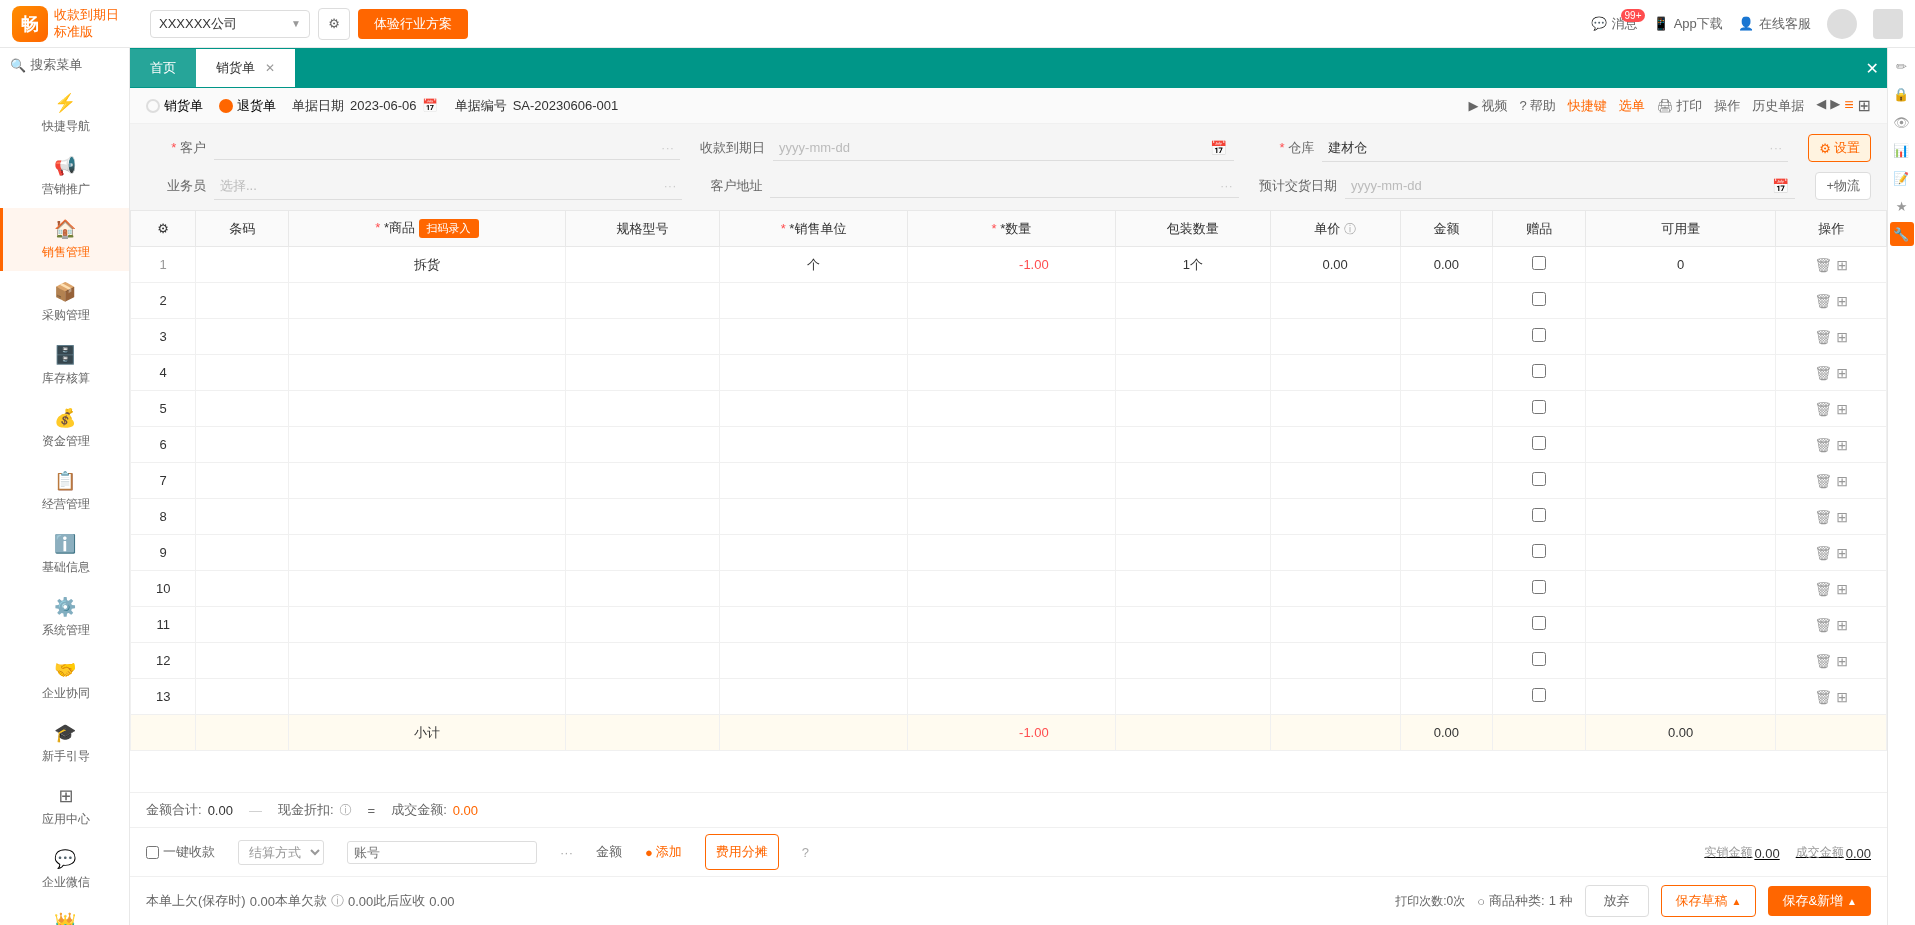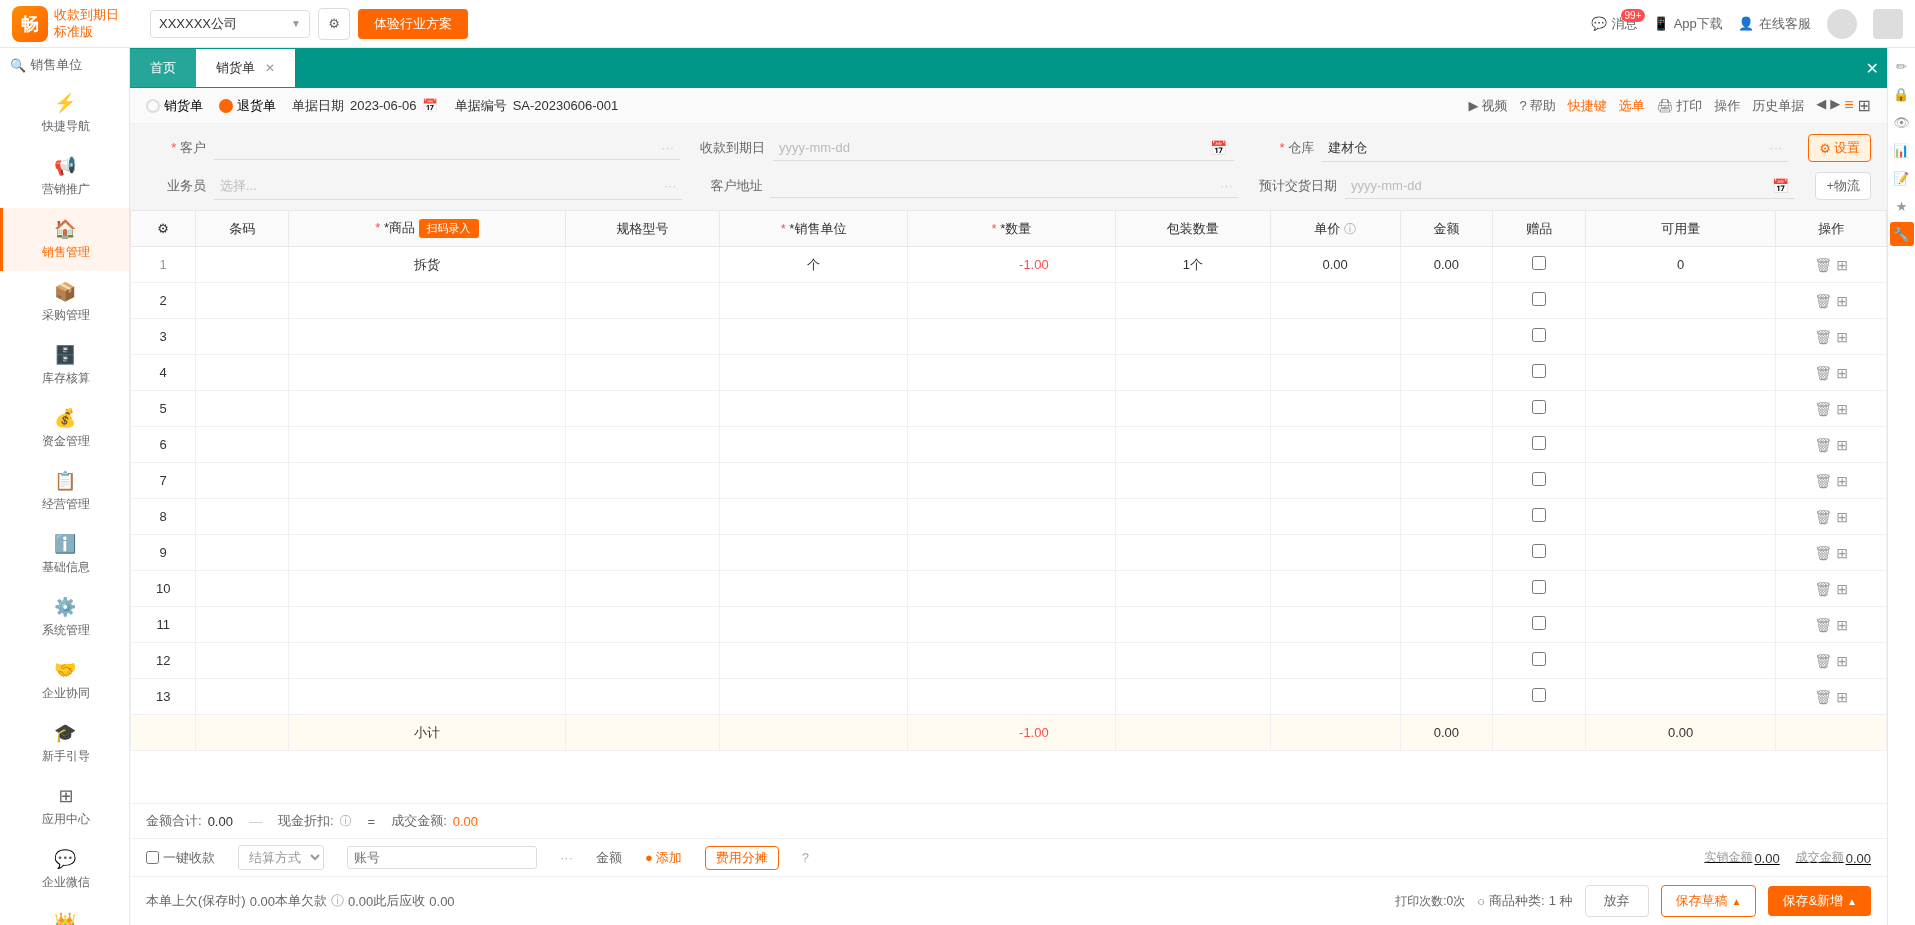--- a/index.html
+++ b/index.html
@@ -85,21 +85,21 @@
     .summary-value { color: #333; font-weight: 500; }
     .dash-sep { color: #ccc; }
     .equals-sep { color: #666; }
     .deal-amount { color: #ff6600; font-weight: 500; }
 
     .payment-bar { padding: 6px 16px; background: #fff; border-top: 1px solid #f0f0f0; display: flex; align-items: center; gap: 23px; flex-shrink: 0; }
     .checkbox-label { display: flex; align-items: center; gap: 4px; color: #666; cursor: pointer; }
     .payment-select { border: 1px solid #ddd; border-radius: 3px; padding: 3px 6px; color: #999; background: #fff; min-width: 80px; }
     .account-input { border: 1px solid #ddd; border-radius: 3px; padding: 3px 6px; color: #999; background: #fff; min-width: 80px; }
     .add-btn { color: #ff6600; cursor: pointer; display: flex; align-items: center; gap: 3px; }
-    .expense-btn { border: 1px solid #ff6600; color: #ff6600; background: #fff; border-radius: 4px; padding: 2px 10px; cursor: pointer; }
+    .expense-btn { border: 1px solid #ff6600; color: #ff6600; background: #fff; border-radius: 4px; padding: 8px 10px; cursor: pointer; }
     .right-totals { margin-left: auto; display: flex; gap: 16px; }
     .total-item { display: flex; flex-direction: row; align-items: flex-end; gap: 2px; text-decoration: underline; }
     .total-label { color: #999; font-size: 12px; }
     .total-value { color: #333; font-weight: 500; }
 
     .footer-bar { padding: 8px 16px; background: #fff; border-top: 1px solid #f0f0f0; display: flex; align-items: center; gap: 16px; flex-shrink: 0; }
     .footer-info { display: flex; }
     .footer-info-item { display: flex; align-items: center; gap: 4px; color: #666; font-size: 12px; }
     .footer-right { margin-left: auto; display: flex; align-items: center; gap: 12px; }
     .print-count { color: #666; font-size: 12px; }
@@ -152,21 +152,21 @@
     <div class="avatar"></div>
     <div style="width:30px;height:30px;background:#ddd;border-radius:4px;"></div>
   </div>
 </div>
 
 <div class="main-layout">
 
   <div class="sidebar">
     <div class="sidebar-search">
       <span>🔍</span>
-      <span>销售单位</span>
+      <span>搜索菜单</span>
     </div>
     <div class="sidebar-item">
       <span class="si-icon">⚡</span>
       <span class="si-label">快捷导航</span>
     </div>
     <div class="sidebar-item">
       <span class="si-icon">📢</span>
       <span class="si-label">营销推广</span>
     </div>
     <div class="sidebar-item active">

